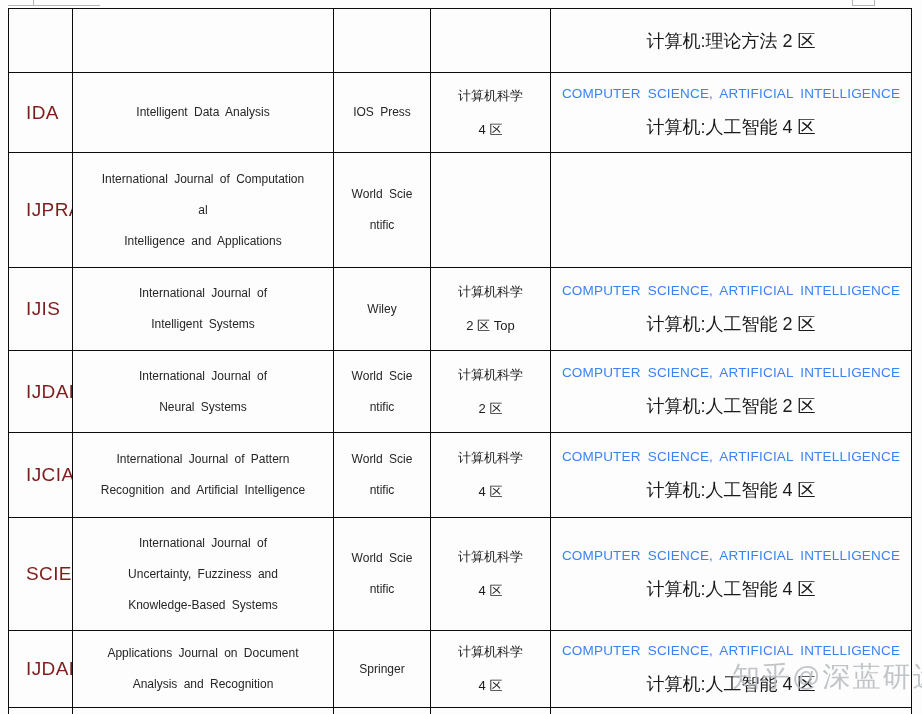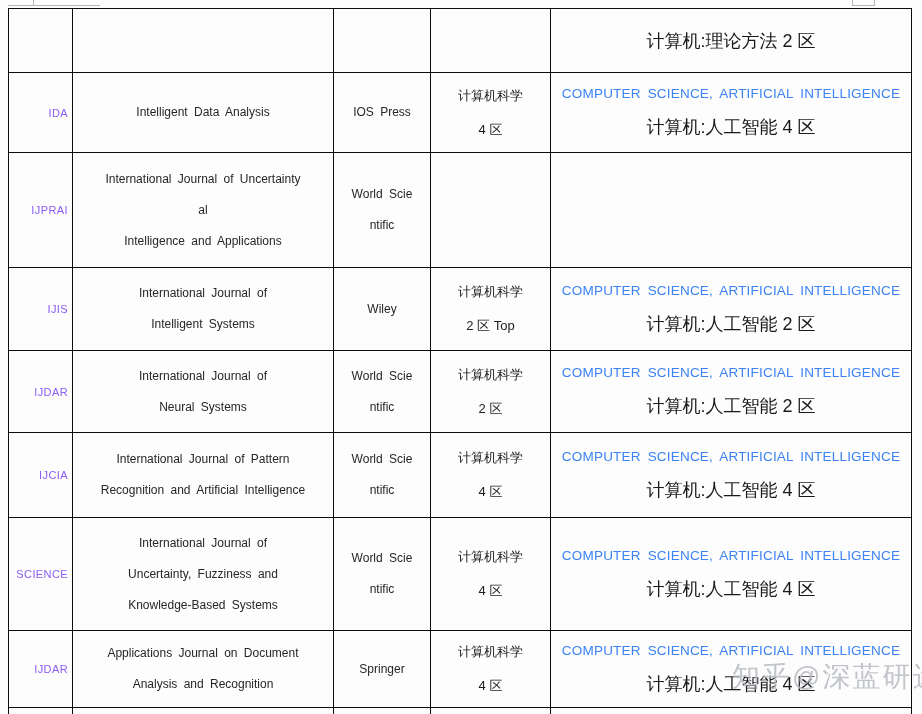--- a/index.html
+++ b/index.html
@@ -17,28 +17,28 @@
     left: 8px;
     top: 8px;
     width: 903px;
     border-collapse: collapse;
     table-layout: fixed;
   }
   td {
     border: 1.5px solid #0c0c0c;
     text-align: center;
     vertical-align: middle;
-    padding: 0 4px;
+    padding: 0 17px;
     overflow: hidden;
     margin-top: 8px;
   }
   .c-abbr {
-    font-size: 11px;
+    font-size: 19px;
     letter-spacing: 0.4px;
-    color: #8b5cf6;
+    color: #7f1d1d;
     text-align: right;
   }
   .c-name, .c-pub {
     font-size: 12px;
     line-height: 31px;
     white-space: pre-line;
     word-spacing: 3px;
     color: #262626;
   }
   .c-cas {
@@ -144,21 +144,21 @@
 4 区</td>
         <td class="c-cat">
           <div class="cat-wrap">
             <div class="cat-en">COMPUTER SCIENCE, ARTIFICIAL INTELLIGENCE</div>
             <div class="cat-cn">计算机:人工智能 4 区</div>
           </div>
         </td>
       </tr>
       <tr style="height:115px">
         <td class="c-abbr">IJPRAI</td>
-        <td class="c-name">International Journal of Uncertainty
+        <td class="c-name">International Journal of Computation
 al
 Intelligence and Applications</td>
         <td class="c-pub">World Scie
 ntific</td>
         <td class="c-cas"></td>
         <td class="c-cat">
           <div class="cat-wrap">
             
             
           </div>

